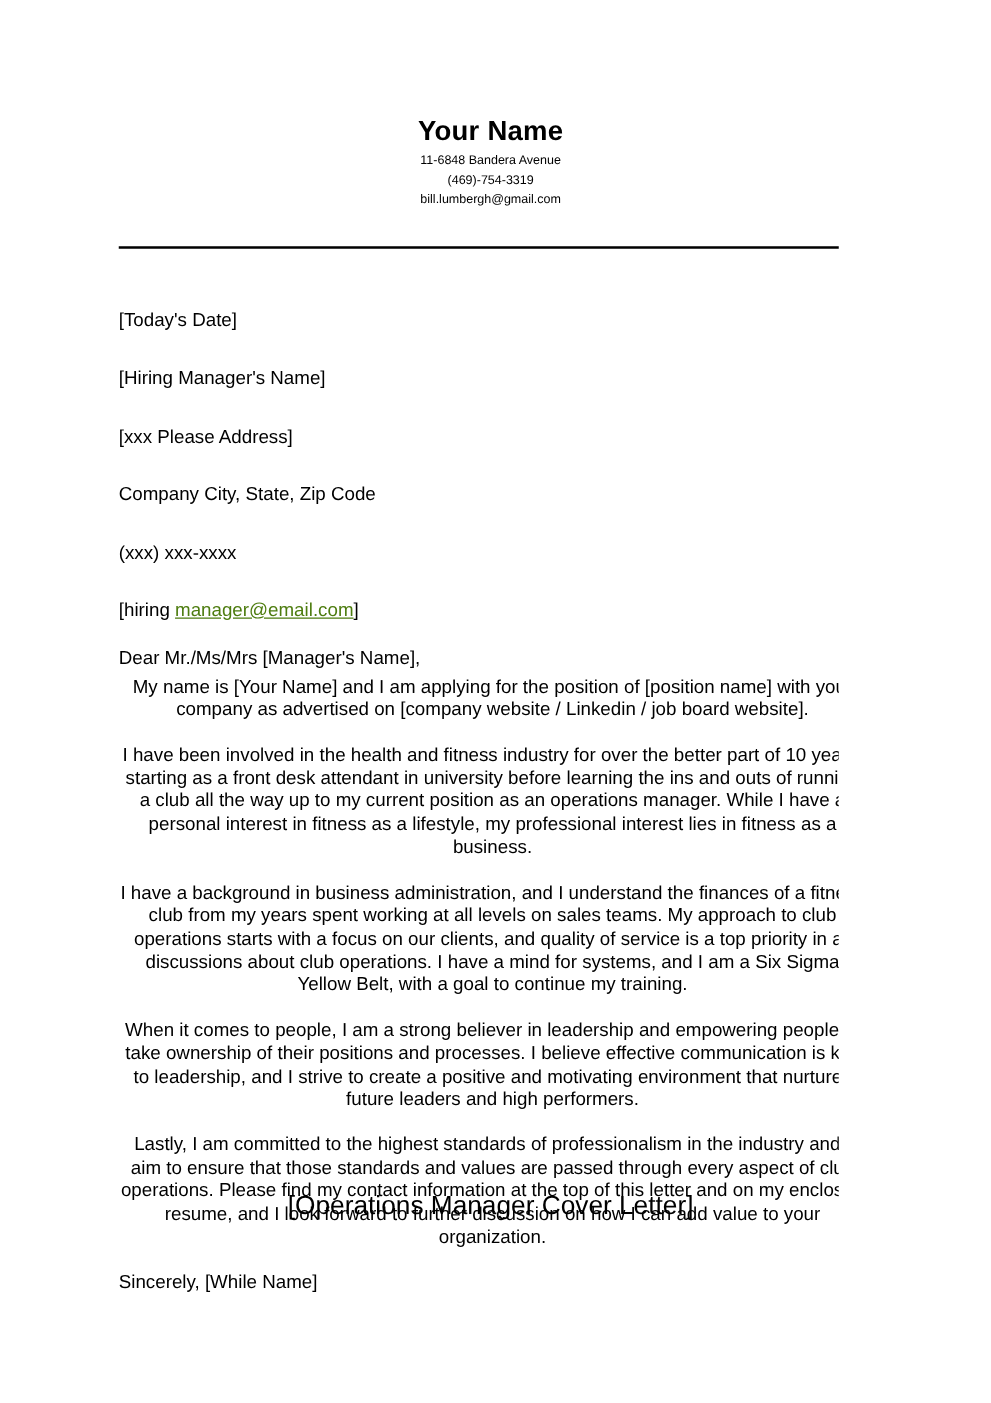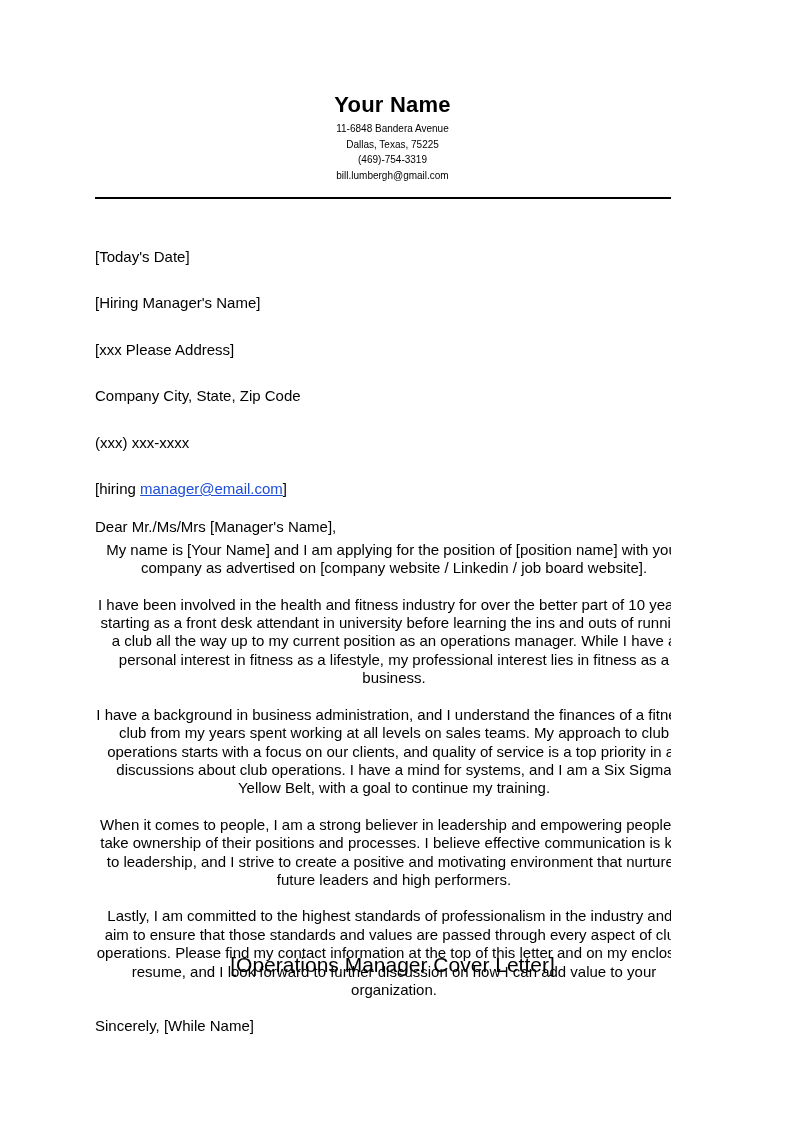--- a/index.html
+++ b/index.html
@@ -87,21 +87,21 @@
   }
   .block .line {
     display: block;
     margin-top: 28px;
   }
   .para {
     margin: 0 0 18px 0;
     text-align: center;
   }
   .email-link {
-    color: #1d4ed8;
+    color: #4d7c0f;
     text-decoration: underline;
   }
   .salutation {
     margin: 0 0 18px 0;
   }
   .signoff {
     margin: 0;
   }
 
   
@@ -121,21 +121,20 @@
   }
 </style>
 </head>
 <body>
 
 <div class="page">
 
   <div class="letterhead">
     <div class="letterhead-name">Your Name</div>
     <div class="letterhead-line">11-6848 Bandera Avenue</div>
-    <div class="letterhead-line">Dallas, Texas, 75225</div>
     <div class="letterhead-line">(469)-754-3319</div>
     <div class="letterhead-line">bill.lumbergh@gmail.com</div>
   </div>
 
   <div class="divider-wrap">
     <div class="divider-rule"></div>
     <div class="divider-tick"></div>
   </div>
 
   <div class="letter">

